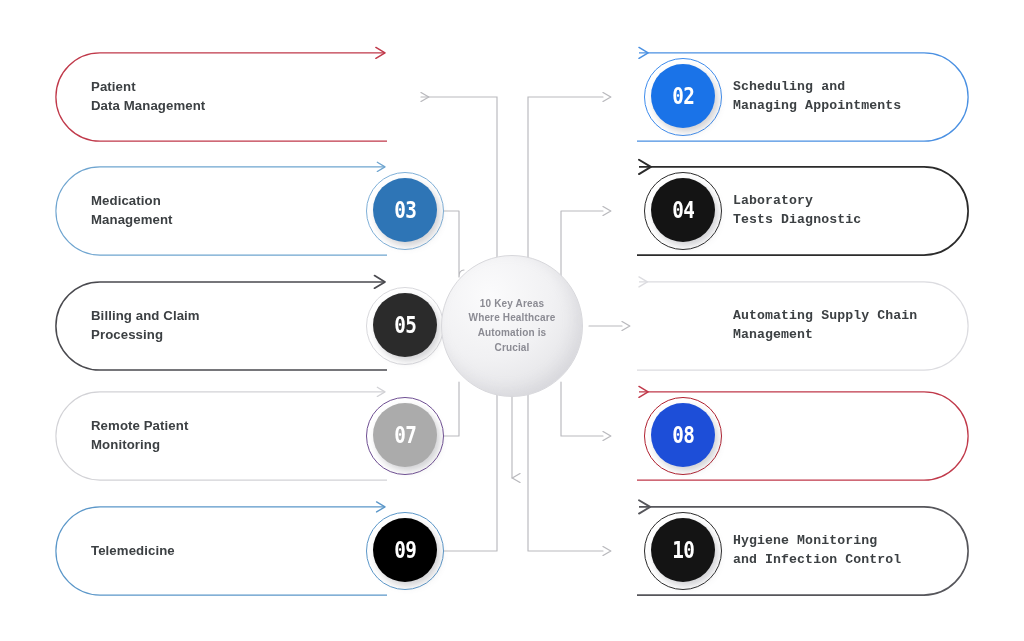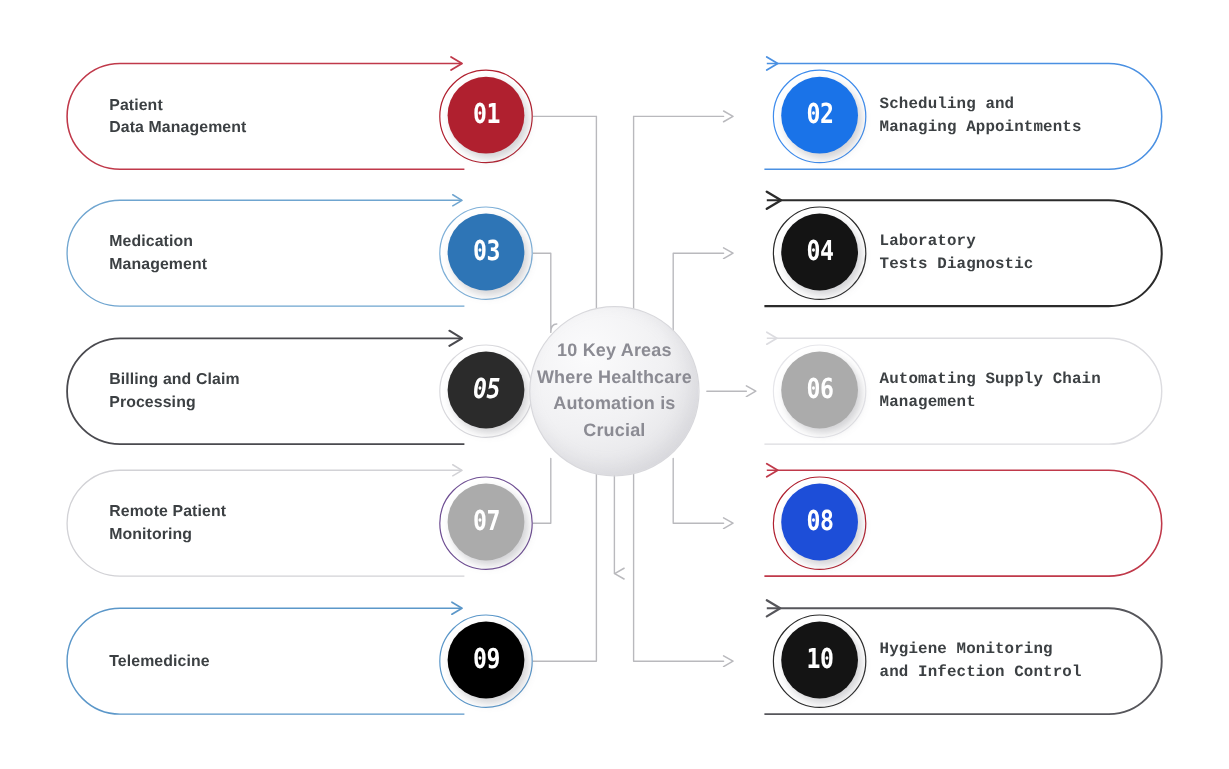--- a/index.html
+++ b/index.html
@@ -97,21 +97,21 @@
     width: 142px; height: 142px;
     border-radius: 50%;
     background: radial-gradient(circle at 34% 28%, #fbfbfc 0%, #f1f1f3 46%, #e4e4e7 78%, #dedee2 100%);
     border: 1px solid #d8d8dc;
     display: flex;
     align-items: center;
     justify-content: center;
     box-shadow: inset -6px -6px 14px rgba(170,170,178,0.20);
   }
   #hub .hub-text {
-    font-size: 15px;
+    font-size: 10px;
     font-weight: bold;
     line-height: 1.47;
     color: #8b8b93;
     text-align: center;
     white-space: pre-line;
     letter-spacing: 0.15px;
   }
 </style>
 </head>
 <body>
@@ -157,26 +157,20 @@
         <svg class="pill-svg" viewBox="0 0 340 90" preserveAspectRatio="none">
           <defs>
             <marker id="m01" markerWidth="10" markerHeight="10" refX="9" refY="5" orient="auto" markerUnits="strokeWidth">
               <path d="M2,0.8 L9,5 L2,9.2" fill="none" stroke="#c0394a" stroke-width="1.15" stroke-linecap="round" stroke-linejoin="round"></path>
             </marker>
           </defs>
           <path d="M332,89.1 L45,89.1 A44.1,44.1 0 0 1 45,0.9 L330,0.9" fill="none" stroke="#c0394a" stroke-width="1.3" stroke-linecap="butt" marker-end="url(#m01)"></path>
         </svg>
         <div class="label">Patient
 Data Management</div>
-        <div class="badge" style="left: 311px;">
-          <div class="ring" style="border-color: rgb(176, 32, 47);"></div>
-          <div class="disc" style="background: rgb(176, 32, 47);">
-            <span class="num">01</span>
-          </div>
-        </div>
       </div>
       <div class="node right" style="left: 629px; top: 52px; width: 340px;">
         <svg class="pill-svg" viewBox="0 0 340 90" preserveAspectRatio="none">
           <defs>
             <marker id="m02" markerWidth="10" markerHeight="10" refX="9" refY="5" orient="auto" markerUnits="strokeWidth">
               <path d="M9,0.8 L2,5 L9,9.2" fill="none" stroke="#4a90e2" stroke-width="1.15" stroke-linecap="round" stroke-linejoin="round"></path>
             </marker>
           </defs>
           <path d="M8,89.1 L295,89.1 A44.1,44.1 0 0 0 295,0.9 L10,0.9" fill="none" stroke="#4a90e2" stroke-width="1.3" stroke-linecap="butt" marker-end="url(#m02)"></path>
         </svg>
@@ -229,44 +223,38 @@
         <svg class="pill-svg" viewBox="0 0 340 90" preserveAspectRatio="none">
           <defs>
             <marker id="m05" markerWidth="10" markerHeight="10" refX="9" refY="5" orient="auto" markerUnits="strokeWidth">
               <path d="M2,0.8 L9,5 L2,9.2" fill="none" stroke="#4a4a4f" stroke-width="1.15" stroke-linecap="round" stroke-linejoin="round"></path>
             </marker>
           </defs>
           <path d="M332,89.1 L45,89.1 A44.1,44.1 0 0 1 45,0.9 L330,0.9" fill="none" stroke="#4a4a4f" stroke-width="1.5" stroke-linecap="butt" marker-end="url(#m05)"></path>
         </svg>
         <div class="label">Billing and Claim
 Processing</div>
-        <div class="badge" style="left: 311px; font-style: italic;">
+        <div class="badge" style="left: 311px;">
           <div class="ring" style="border-color: rgb(217, 217, 221);"></div>
           <div class="disc" style="background: rgb(43, 43, 43);">
             <span class="num">05</span>
           </div>
         </div>
       </div>
       <div class="node right" style="left: 629px; top: 281px; width: 340px;">
         <svg class="pill-svg" viewBox="0 0 340 90" preserveAspectRatio="none">
           <defs>
             <marker id="m06" markerWidth="10" markerHeight="10" refX="9" refY="5" orient="auto" markerUnits="strokeWidth">
               <path d="M9,0.8 L2,5 L9,9.2" fill="none" stroke="#dcdce0" stroke-width="1.15" stroke-linecap="round" stroke-linejoin="round"></path>
             </marker>
           </defs>
           <path d="M8,89.1 L295,89.1 A44.1,44.1 0 0 0 295,0.9 L10,0.9" fill="none" stroke="#dcdce0" stroke-width="1.2" stroke-linecap="butt" marker-end="url(#m06)"></path>
         </svg>
         <div class="label">Automating Supply Chain
 Management</div>
-        <div class="badge" style="left: 15px;">
-          <div class="ring" style="border-color: rgb(230, 230, 234);"></div>
-          <div class="disc" style="background: rgb(171, 171, 171);">
-            <span class="num">06</span>
-          </div>
-        </div>
       </div>
       <div class="node left" style="left: 55px; top: 391px; width: 340px;">
         <svg class="pill-svg" viewBox="0 0 340 90" preserveAspectRatio="none">
           <defs>
             <marker id="m07" markerWidth="10" markerHeight="10" refX="9" refY="5" orient="auto" markerUnits="strokeWidth">
               <path d="M2,0.8 L9,5 L2,9.2" fill="none" stroke="#d2d2d6" stroke-width="1.15" stroke-linecap="round" stroke-linejoin="round"></path>
             </marker>
           </defs>
           <path d="M332,89.1 L45,89.1 A44.1,44.1 0 0 1 45,0.9 L330,0.9" fill="none" stroke="#d2d2d6" stroke-width="1.1" stroke-linecap="butt" marker-end="url(#m07)"></path>
         </svg>

